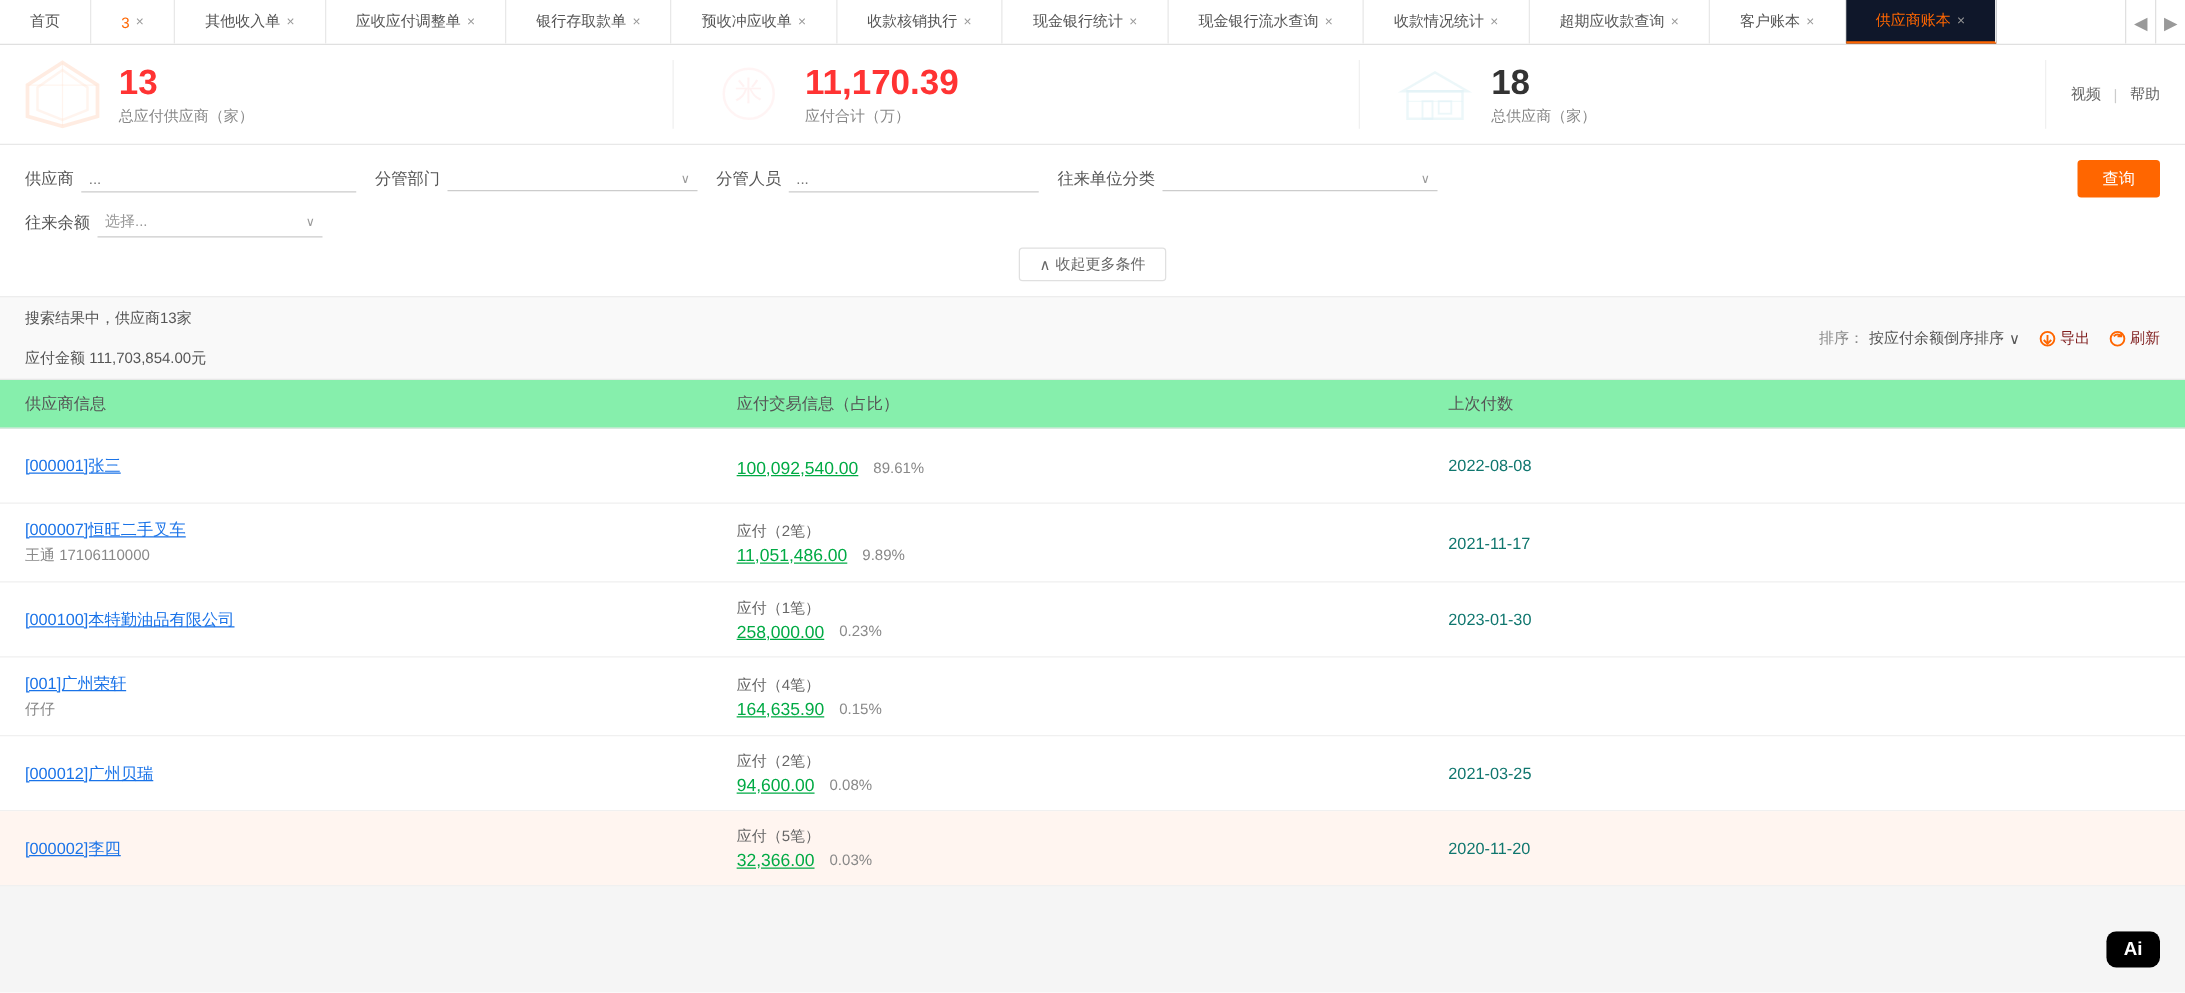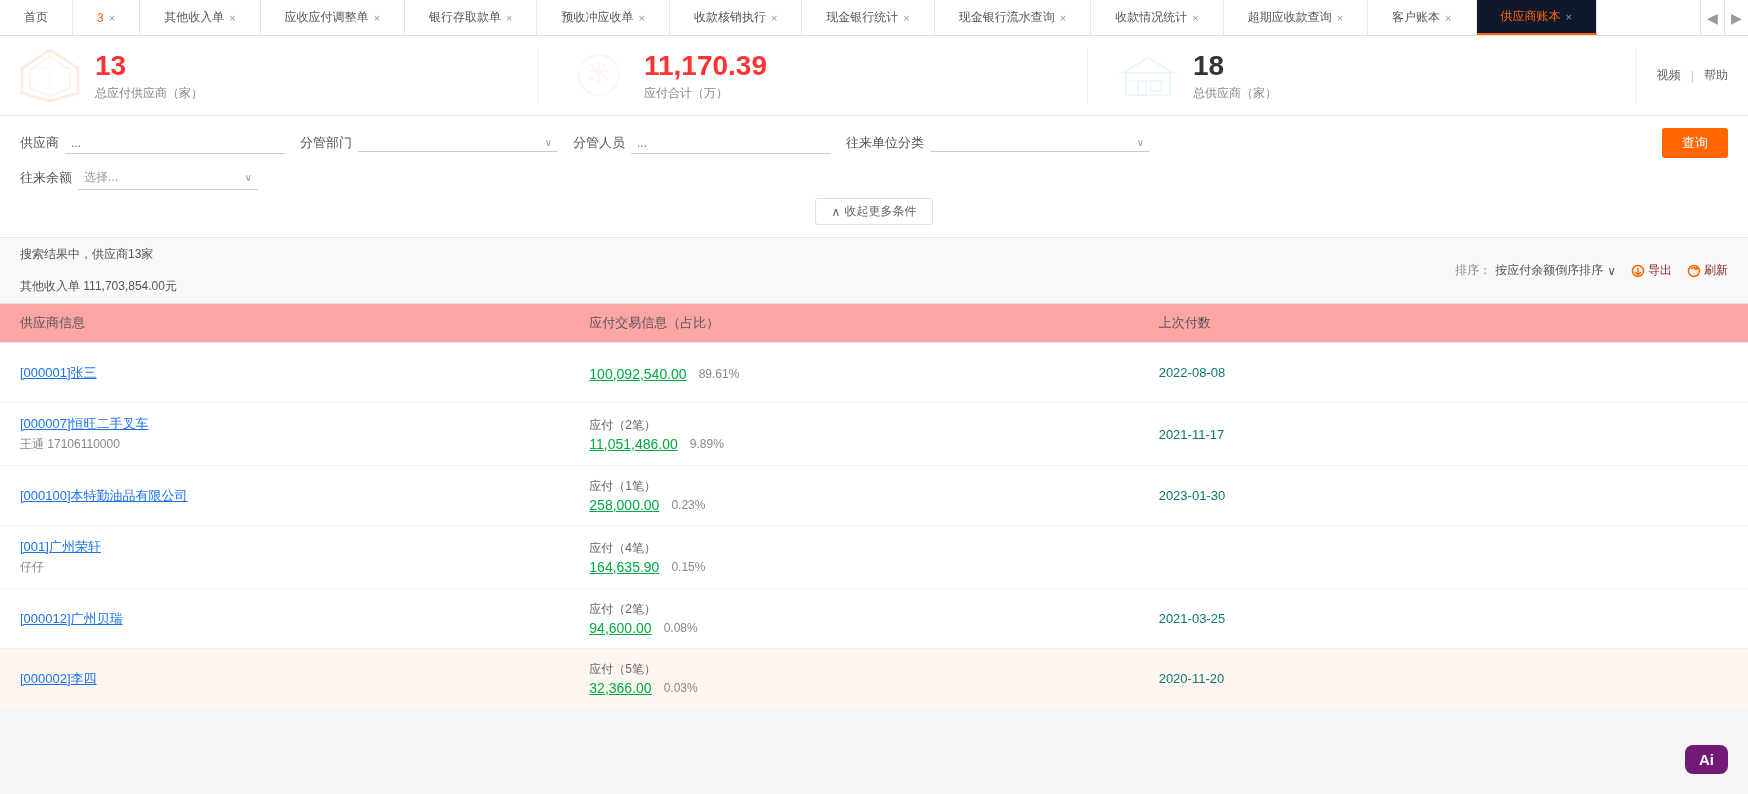--- a/index.html
+++ b/index.html
@@ -180,21 +180,21 @@
       margin: 0;
     }
     .table-header {
       display: grid;
       grid-template-columns: 1fr 1fr 1fr;
       padding: 10px 20px;
       border-bottom: 1px solid #e8e8e8;
       font-size: 13px;
       color: #555;
       font-weight: 500;
-      background: #fca5a5;
+      background: #86efac;
     }
     .table-row {
       display: grid;
       grid-template-columns: 1fr 1fr 1fr;
       padding: 12px 20px;
       border-bottom: 1px solid #f0f0f0;
       align-items: center;
       min-height: 60px;
     }
     .table-row.highlighted { background: #fff5f0; }
@@ -364,21 +364,21 @@
     <div class="collapse-btn">
       <span style="margin-right:4px;">∧</span>
       <span>收起更多条件</span>
     </div>
   </div>
 </div>
 
 <div class="result-bar">
   <div class="result-info">
     <span>搜索结果中，供应商13家</span>
-    <span>其他收入单 111,703,854.00元</span>
+    <span>应付金额 111,703,854.00元</span>
   </div>
   <div class="result-actions">
     <div class="sort-select">
       <span class="sort-label">排序：</span>
       <span>按应付余额倒序排序</span>
       <span>∨</span>
     </div>
     <div class="action-btn">
       <svg width="14" height="14" viewBox="0 0 14 14">
           <circle cx="7" cy="7" r="5.5" fill="none" stroke="#ff6600" stroke-width="1.5"></circle>
@@ -485,13 +485,13 @@
       <span class="trans-label">应付（5笔）</span>
       <div class="trans-row">
         <span class="trans-amount">32,366.00</span>
         <span class="trans-percent">0.03%</span>
       </div>
     </div>
     <div class="last-payment">2020-11-20</div>
   </div>
 </div>
 
-<div style="position:fixed; bottom:20px; right:20px; background:#701a75; color:#fff; border-radius:8px; padding:6px 14px; font-size:15px; font-weight:bold; cursor:pointer; z-index:999;">Ai</div>
+<div style="position:fixed; bottom:20px; right:20px; background:#000000; color:#fff; border-radius:8px; padding:6px 14px; font-size:15px; font-weight:bold; cursor:pointer; z-index:999;">Ai</div>
 
 </body></html>

